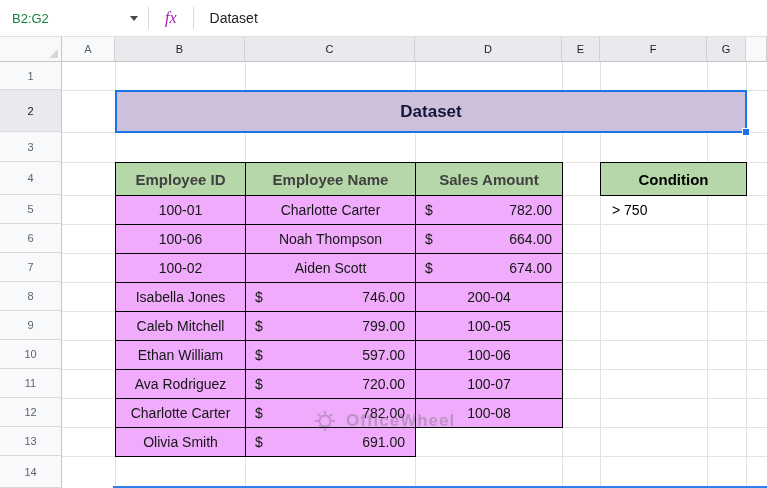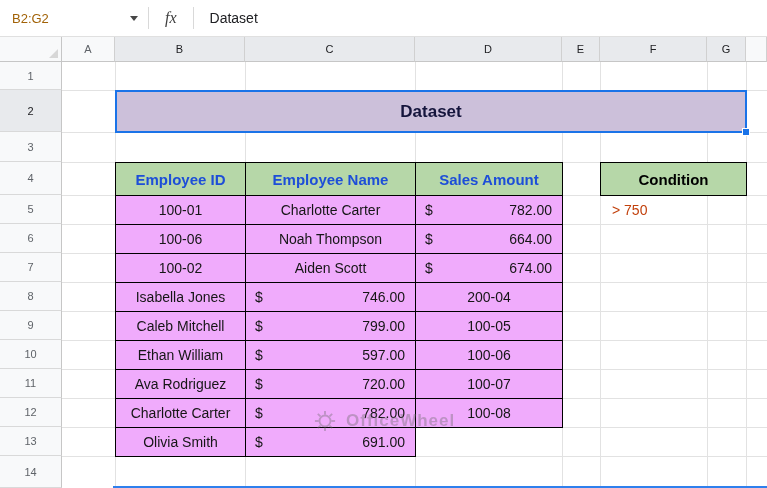--- a/index.html
+++ b/index.html
@@ -6,26 +6,26 @@
   html,body { background:#fff; }
   .app {
     position:relative; width:767px; height:488px; overflow:hidden;
     background:#fff; font-family:"Liberation Sans","DejaVu Sans",sans-serif;
     -webkit-font-smoothing:antialiased;
   }
   
   .formula-bar { position:absolute; left:0; top:0; width:767px; height:37px;
     background:#fff; border-bottom:1px solid #e0e0e0; display:flex; align-items:center; }
   .name-box { width:148px; height:100%; display:flex; align-items:center;
-    justify-content:space-between; padding:0 10px 0 12px; font-size:13px; color:#a16207; cursor:pointer; }
+    justify-content:space-between; padding:0 10px 0 12px; font-size:13px; color:#15803d; cursor:pointer; }
   .dd-arrow { width:0; height:0; border-left:4px solid transparent;
     border-right:4px solid transparent; border-top:5px solid #474747; }
   .fb-divider { width:1px; height:22px; background:#d9d9d9; }
   .fx { font-family:"Liberation Serif","DejaVu Serif",serif; font-style:italic;
-    font-size:16px; color:#404040; margin:12px 16px; }
+    font-size:16px; color:#a21caf; margin:12px 16px; }
   .formula-text { font-size:14px; color:#202124; margin-left:16px; }
   
   .corner { position:absolute; left:0; top:37px; width:62px; height:25px;
     background:#f8f9fa; border-right:1px solid #c6c6c6; border-bottom:1px solid #c6c6c6; }
   .corner::after { content:""; position:absolute; right:3px; bottom:3px;
     border-left:9px solid transparent; border-bottom:9px solid #d7d7d7; }
   .col-hdr { position:absolute; top:37px; height:25px; background:#f8f9fa;
     border-right:1px solid #d0d0d0; border-bottom:1px solid #c6c6c6;
     font-size:11px; color:#5f6368; display:flex; align-items:center; justify-content:center; cursor:pointer; }
   .col-hdr.sel { background:#e8eaed; color:#202124; }
@@ -42,28 +42,28 @@
     justify-content:center; font-size:17px; font-weight:bold; color:#15153c; }
   .fill-handle { position:absolute; left:742px; top:128px; width:8px; height:8px;
     background:#1a73e8; border:1px solid #fff; cursor:crosshair; }
   
   .sheet-table { position:absolute; left:115px; top:162px; width:448px; height:295px;
     display:grid; grid-template-columns:130px 170px 1fr;
     grid-template-rows:33px repeat(9,29px);
     border-top:1px solid #000; border-left:1px solid #000; font-size:14px; color:#161616; }
   .sheet-table > div { border-right:1px solid #000; border-bottom:1px solid #000;
     background:#f0abfc; display:flex; align-items:center; justify-content:center; cursor:cell; }
-  .sheet-table > .th { background:#b6d7a8; font-weight:bold; font-size:15px; color:#1d4ed8; }
+  .sheet-table > .th { background:#b6d7a8; font-weight:bold; font-size:15px; color:#404040; }
   .sheet-table > .sales { justify-content:space-between; padding:0 10px 0 9px; }
   
   .cond-hdr { position:absolute; left:600px; top:162px; width:147px; height:34px;
     background:#b6d7a8; border:1px solid #000; font-weight:bold; font-size:15px; color:#000;
     display:flex; align-items:center; justify-content:center; cursor:cell; }
   .cond-val { position:absolute; left:600px; top:196px; width:147px; height:28px;
-    display:flex; align-items:center; padding-left:12px; font-size:14px; color:#c2410c; cursor:cell; }
+    display:flex; align-items:center; padding-left:12px; font-size:14px; color:#000000; cursor:cell; }
   
   .watermark { position:absolute; left:314px; top:410px; display:flex; align-items:center;
     gap:10px; color:rgba(105,105,105,0.38); font-size:17px; font-weight:bold;
     letter-spacing:1px; pointer-events:none; }
   
   .bottom-strip { position:absolute; left:113px; top:486px; width:654px; height:2px; background:#2f80ed; }
 </style>
 </head>
 <body>
 

